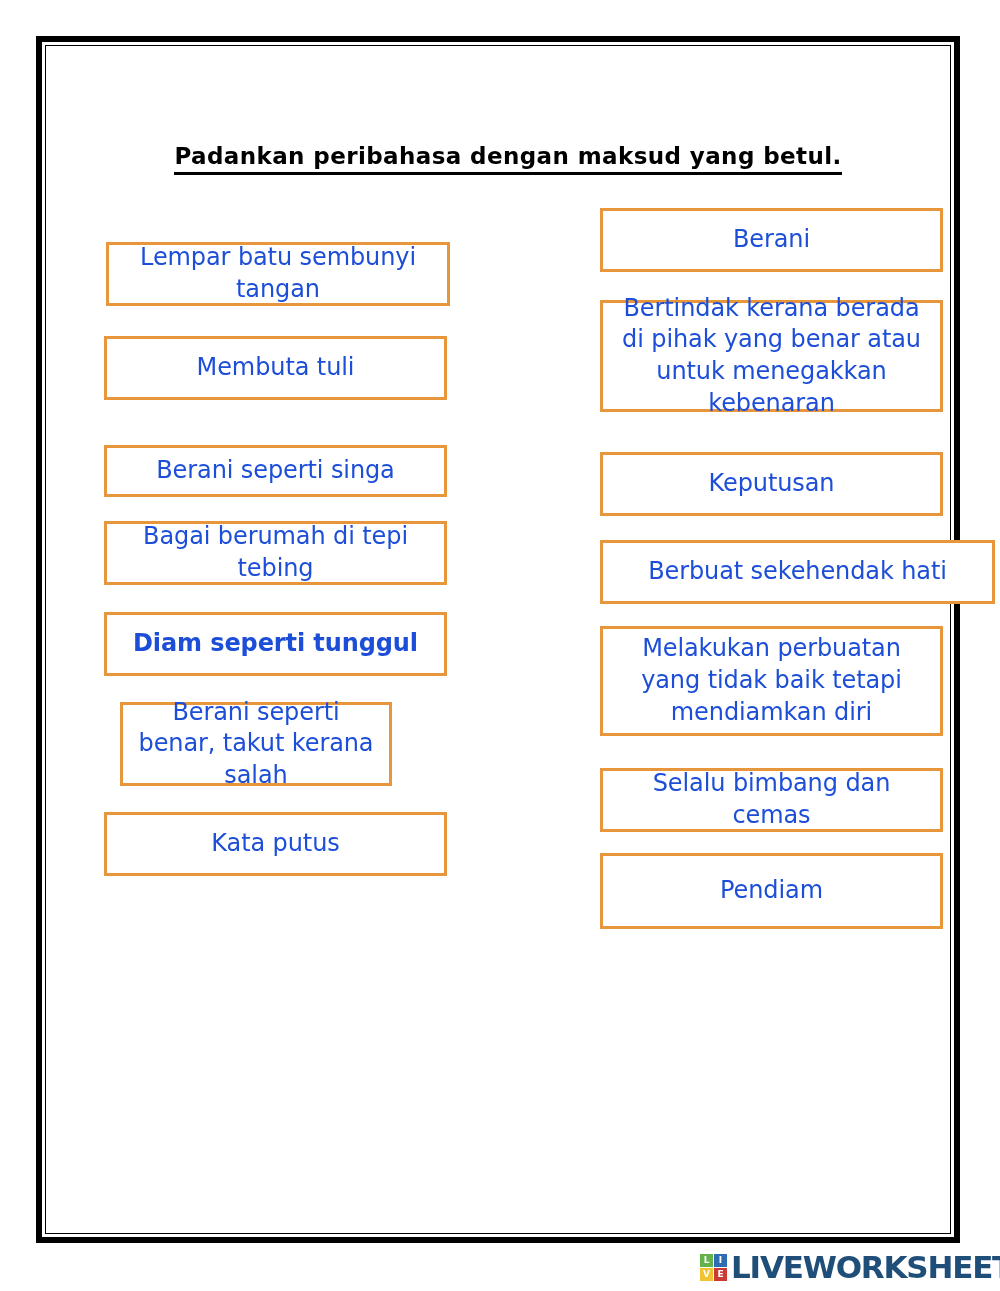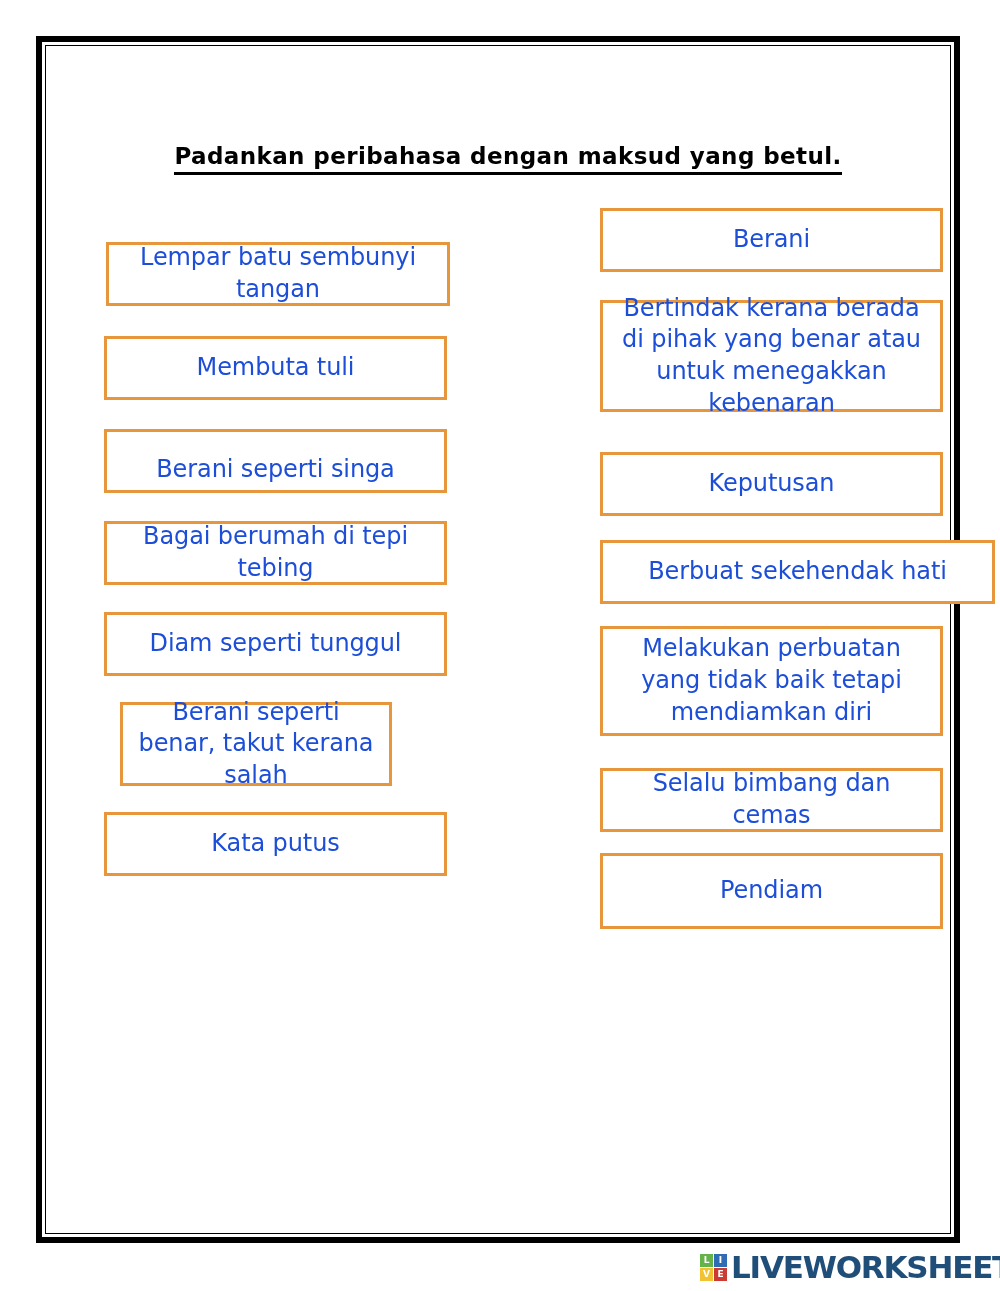--- a/index.html
+++ b/index.html
@@ -151,29 +151,29 @@
         <div class="col col-left">
 
           <div class="card" style="left:38px; top:196px; width:344px; height:64px;">
             <span class="card-text">Lempar batu sembunyi tangan</span>
           </div>
 
           <div class="card" style="left:36px; top:290px; width:343px; height:64px;">
             <span class="card-text">Membuta tuli</span>
           </div>
 
-          <div class="card" style="left:36px; top:383px; width:343px; height:64px;align-items:flex-end;">
+          <div class="card" style="left:36px; top:399px; width:343px; height:52px;">
             <span class="card-text">Berani seperti singa</span>
           </div>
 
           <div class="card" style="left:36px; top:475px; width:343px; height:64px;">
             <span class="card-text">Bagai berumah di tepi tebing</span>
           </div>
 
-          <div class="card" style="left:36px; top:566px; width:343px; height:64px;">
+          <div class="card" style="left:36px; top:566px; width:343px; height:64px;font-weight:bold;">
             <span class="card-text">Diam seperti tunggul</span>
           </div>
 
           <div class="card" style="left:52px; top:656px; width:272px; height:84px;">
             <span class="card-text">Berani seperti benar, takut kerana salah</span>
           </div>
 
           <div class="card" style="left:36px; top:766px; width:343px; height:64px;">
             <span class="card-text">Kata putus</span>
           </div>

